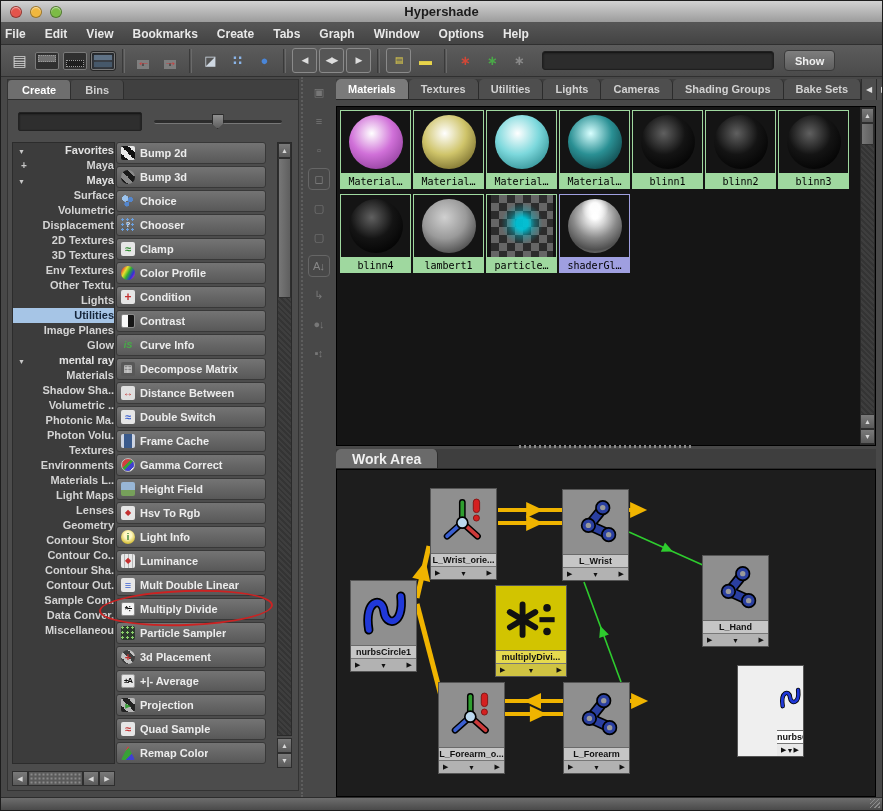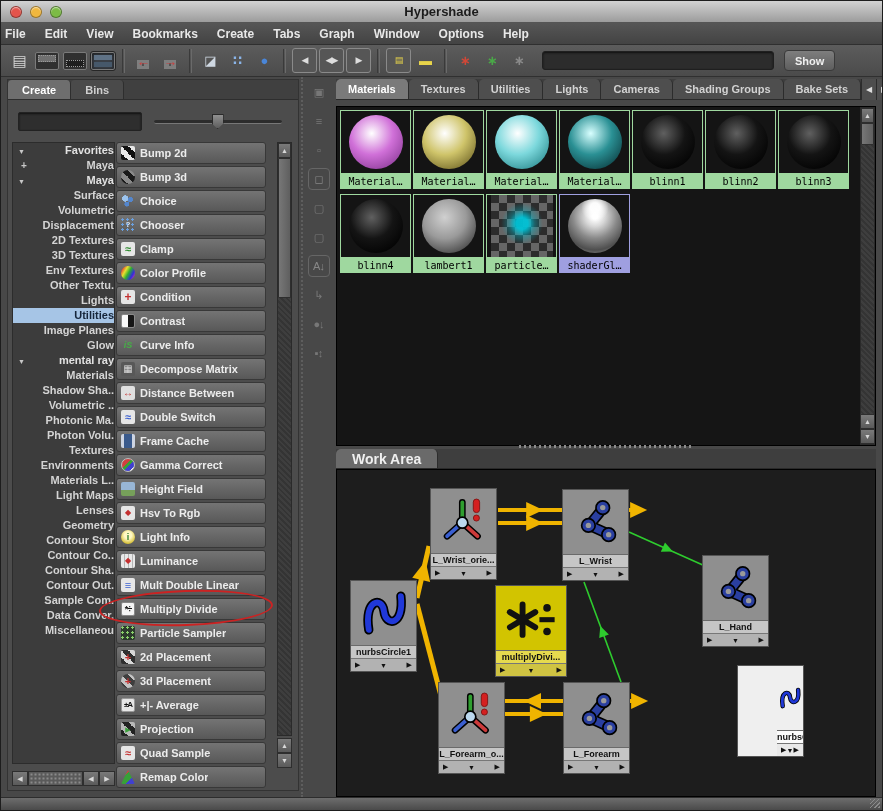--- a/index.html
+++ b/index.html
@@ -530,24 +530,20 @@
             <div class="nbtn">
               <span class="nicon multiply-divide-icon"></span>
               <span class="nlabel">Multiply Divide</span>
             </div>
 
             <div class="nbtn">
               <span class="nicon particle-sampler-icon"></span>
               <span class="nlabel">Particle Sampler</span>
             </div>
 
-            <div class="nbtn">
-              <span class="nicon placement-2d-icon"></span>
-              <span class="nlabel">2d Placement</span>
-            </div>
 
             <div class="nbtn">
               <span class="nicon placement-3d-icon"></span>
               <span class="nlabel">3d Placement</span>
             </div>
 
             <div class="nbtn">
               <span class="nicon average-icon"></span>
               <span class="nlabel">+|- Average</span>
             </div>

